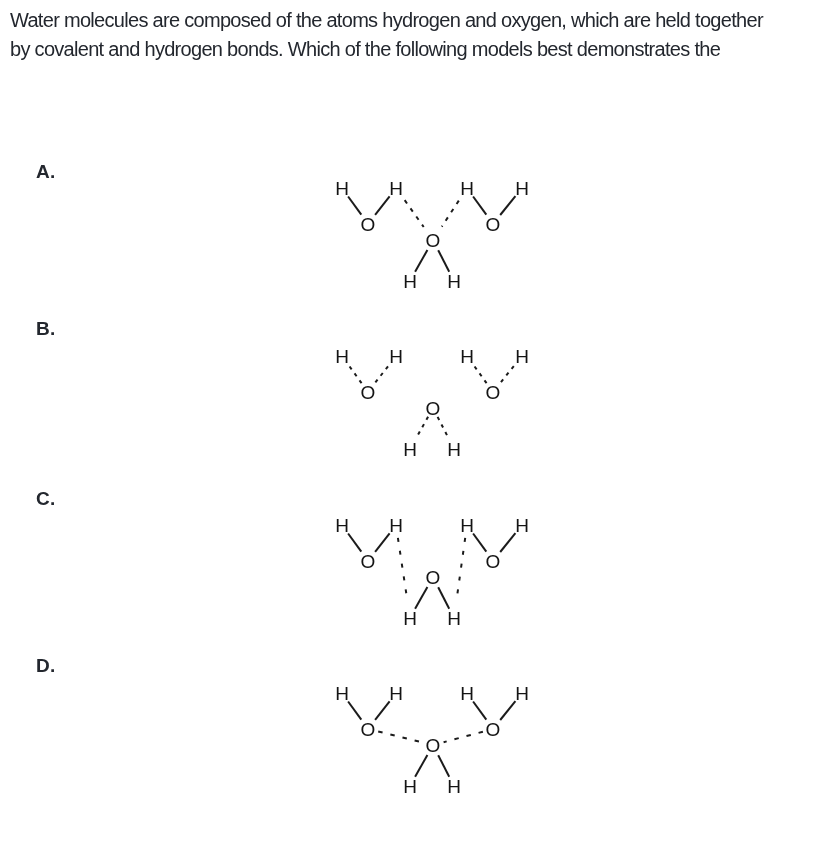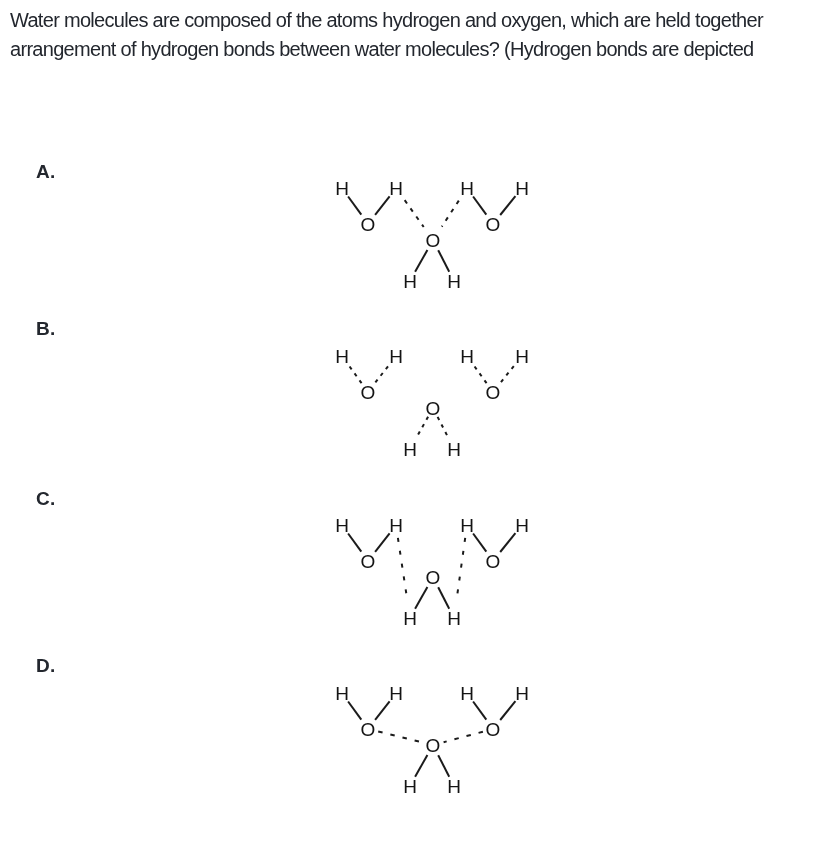--- a/index.html
+++ b/index.html
@@ -56,21 +56,21 @@
     text-anchor: middle;
   }
 </style>
 </head>
 <body>
 
 <div class="page">
 
   <div class="question">
     <div>Water molecules are composed of the atoms hydrogen and oxygen, which are held together</div>
-    <div>arrangement of hydrogen bonds between water molecules? (Hydrogen bonds are depicted</div>
+    <div>by covalent and hydrogen bonds. Which of the following models best demonstrates the</div>
   </div>
 
   <div class="option" style="top:161px">
     <div class="option-label">A.</div>
     <svg class="diagram" style="top:17px" width="210" height="118" viewBox="0 0 210 118">
         <line x1="18.1" y1="18.5" x2="31.3" y2="36.7" class="bond"></line>
         <line x1="59.6" y1="18.3" x2="45.1" y2="36.9" class="bond"></line>
         <line x1="143.1" y1="18.5" x2="156.3" y2="36.7" class="bond"></line>
         <line x1="185.4" y1="18.2" x2="170.2" y2="37.0" class="bond"></line>
         <line x1="97.4" y1="72.0" x2="85.1" y2="93.8" class="bond"></line>

